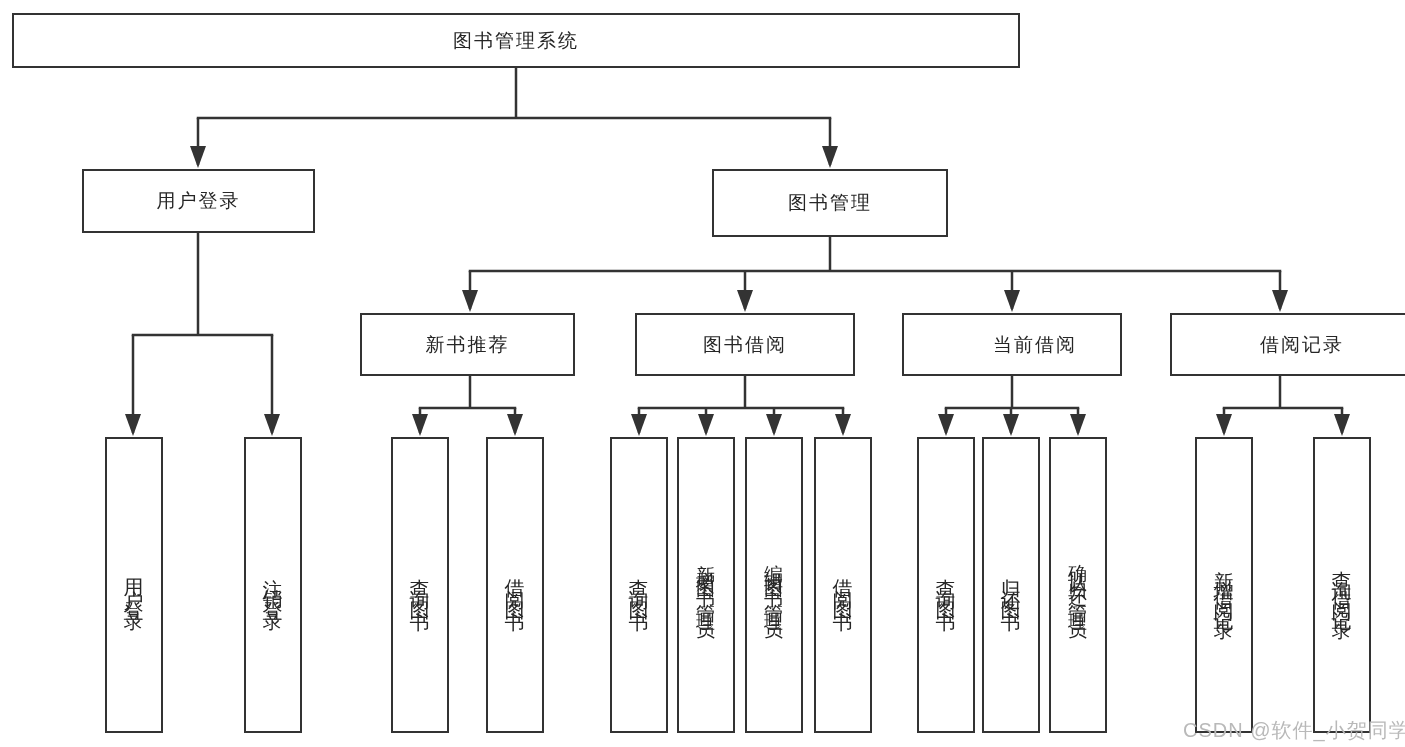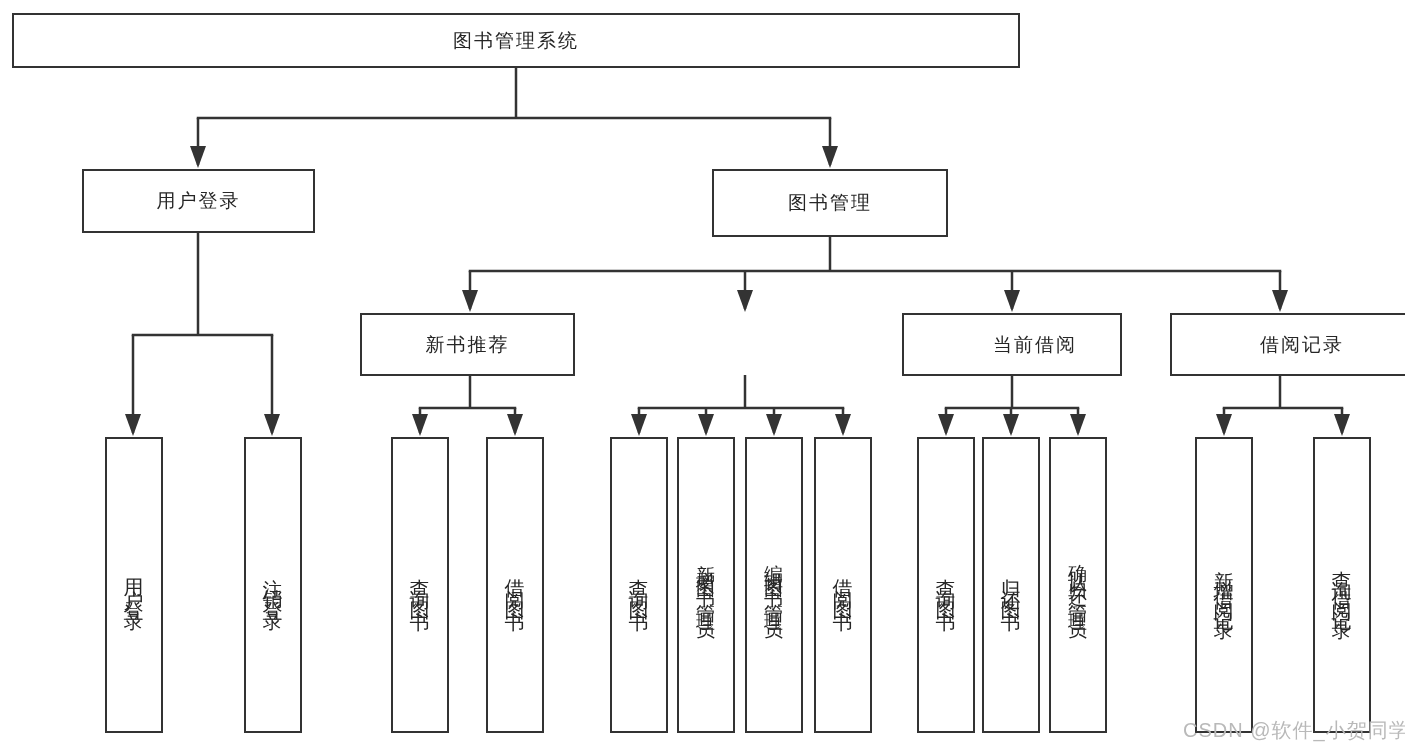--- a/index.html
+++ b/index.html
@@ -142,20 +142,23 @@
   <div class="node hnode" style="left:82px; top:169px; width:233px; height:64px;">
     <span>用户登录</span>
   </div>
   <div class="node hnode" style="left:712px; top:169px; width:236px; height:68px;">
     <span>图书管理</span>
   </div>
 
   <div class="node hnode" style="left:360px; top:313px; width:215px; height:63px;">
     <span>新书推荐</span>
   </div>
+  <div class="node hnode" style="left:635px; top:313px; width:220px; height:63px;">
+    <span>图书借阅</span>
+  </div>
   <div class="node hnode" style="left:902px; top:313px; width:220px; height:63px;padding-left:46px;">
     <span>当前借阅</span>
   </div>
   <div class="node hnode" style="left:1170px; top:313px; width:264px; height:63px;">
     <span>借阅记录</span>
   </div>
 
   <div class="node leaf" style="left:105px; top:437px; width:58px; height:296px;">
     <span>用户登录</span>
   </div>

